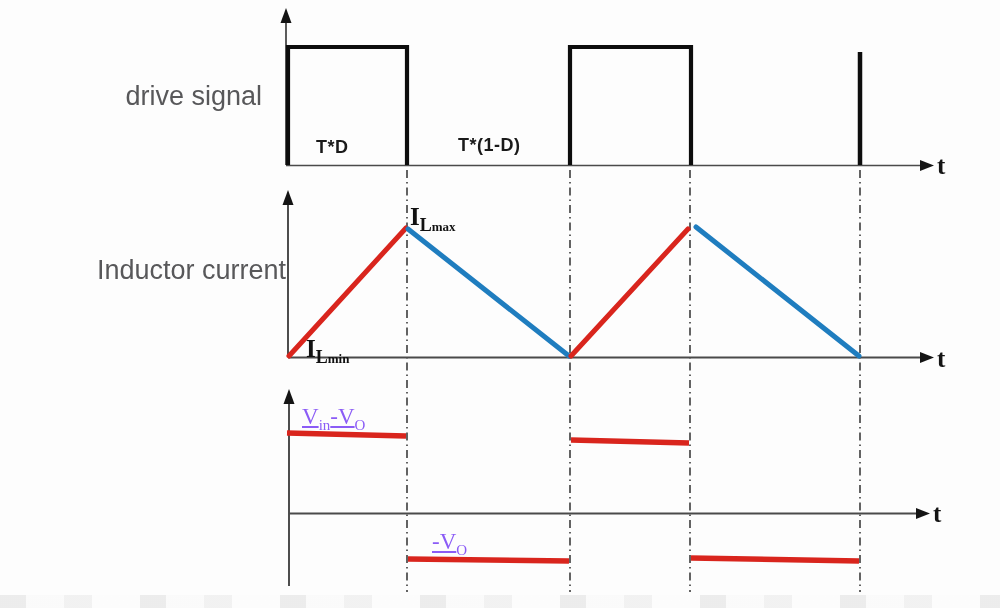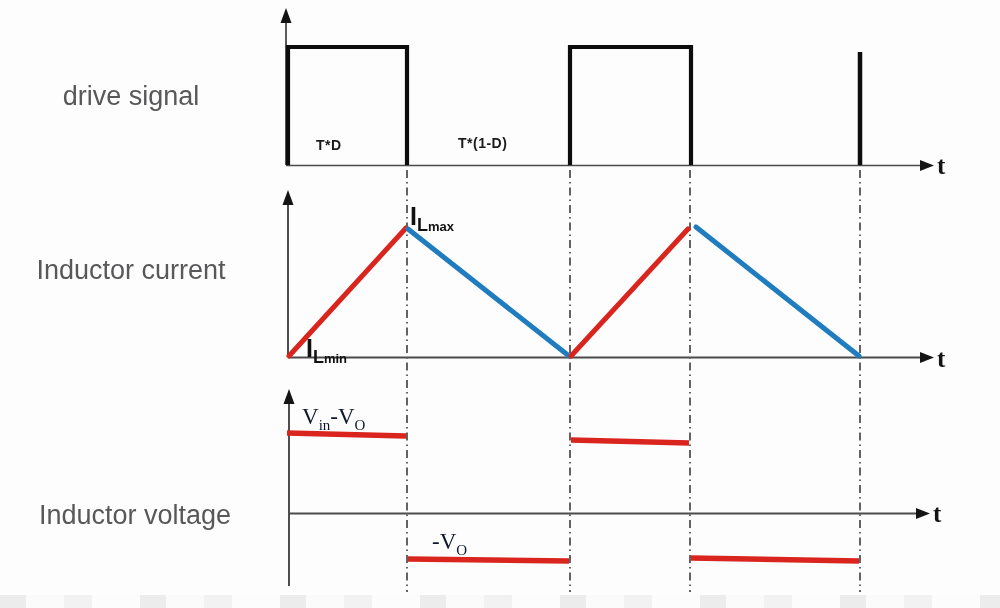--- a/index.html
+++ b/index.html
@@ -9,40 +9,40 @@
     background:#fdfdfd;
     overflow:hidden;
     font-family:"Liberation Sans", sans-serif;
   }
   .canvas svg{position:absolute;left:0;top:0;}
   .row-label{
     position:absolute;
     color:#58585a;
     font-size:27px;
     font-family:"Liberation Sans", sans-serif;
-    text-align:center;
+    text-align:right;
     white-space:nowrap;
   }
   .ann{position:absolute;white-space:nowrap;}
   .duty-label{
     font-family:"Liberation Sans", sans-serif;
-    font-weight:bold;font-size:14px;color:#1a1a1a;
+    font-weight:bold;font-size:18px;color:#1a1a1a;
     letter-spacing:0.5px;
   }
   .t-label{
     font-family:"Liberation Serif", serif;
     font-weight:bold;font-size:25px;color:#141414;
   }
   .serif-label{
     font-family:"Liberation Serif", serif;
-    font-size:23px;color:#0f172a;
+    font-size:23px;color:#8b5cf6;text-decoration:underline;
   }
   .serif-label sub{font-size:15px;}
   .il-label{
-    font-family:Liberation Sans, sans-serif;
+    font-family:Liberation Serif, serif;
     font-weight:bold;font-size:25px;color:#111;
     line-height:1;
   }
   .il-label sub.s1{font-size:18px;}
   .il-label sub.s2{font-size:13px;}
   .artifact-band{
     position:absolute;left:0;top:595px;width:1000px;height:13px;
     background:repeating-linear-gradient(90deg,
       rgba(205,205,205,0.35) 0 26px,
       rgba(238,238,238,0.18) 26px 64px,
@@ -91,22 +91,21 @@
       <line x1="289" y1="513.5" x2="920" y2="513.5" stroke="#4a4a4a" stroke-width="1.8"></line>
       <polygon points="930,513.5 916,508 916,519" fill="#141414"></polygon>
       <line x1="287" y1="433" x2="406" y2="436" stroke="#d9251d" stroke-width="5.5"></line>
       <line x1="408" y1="559" x2="569" y2="561" stroke="#d9251d" stroke-width="5.5"></line>
       <line x1="571" y1="440" x2="689" y2="443" stroke="#d9251d" stroke-width="5.5"></line>
       <line x1="691" y1="558" x2="859" y2="561" stroke="#d9251d" stroke-width="5.5"></line>
     </g>
   </svg>
 
   <div class="row-label" style="left:0px;top:81px;width:262px;">drive signal</div>
-  <div class="row-label" style="left:0px;top:255px;width:262px;">Inductor current</div>
-  <div class="row-label" style="left:0px;top:500px;width:270px;">Inductor voltage</div>
+  <div class="row-label" style="left:0px;top:255px;width:262px;padding-left:24px;">Inductor current</div>
 
   <div class="ann duty-label" style="left:316px;top:137px;">T*D</div>
   <div class="ann duty-label" style="left:446px;top:135px;margin-left:12px;">T*(1-D)</div>
   <div class="ann t-label" style="left:937px;top:152px;">t</div>
 
   <div class="ann il-label" style="left:410px;top:204px;"><span>I</span><sub class="s1">L</sub><sub class="s2">max</sub></div>
   <div class="ann il-label" style="left:306px;top:336px;"><span>I</span><sub class="s1">L</sub><sub class="s2">min</sub></div>
   <div class="ann t-label" style="left:937px;top:345px;">t</div>
 
   <div class="ann serif-label" style="left:302px;top:404px;"><span>V</span><sub>in</sub><span>-V</span><sub>O</sub></div>

